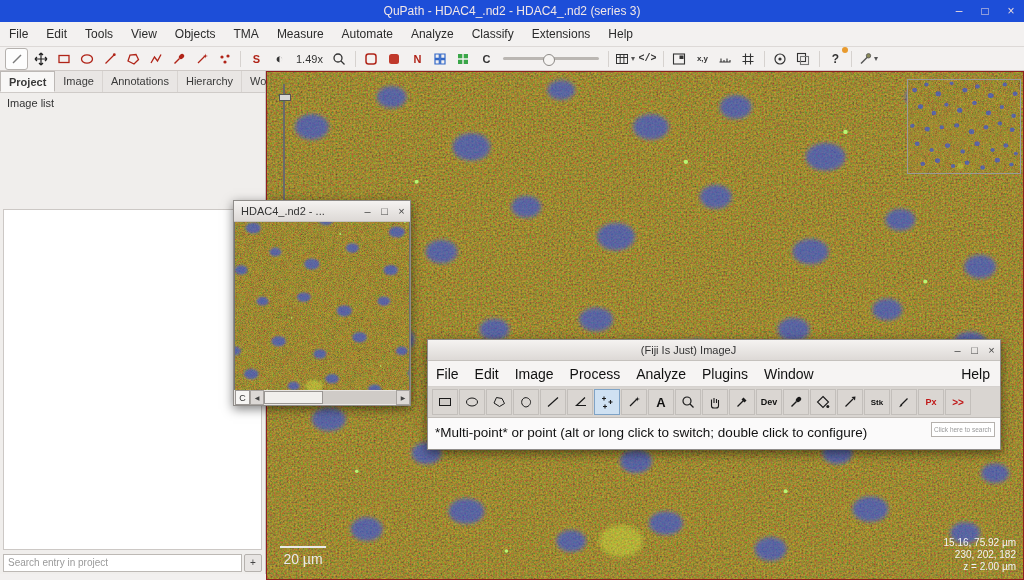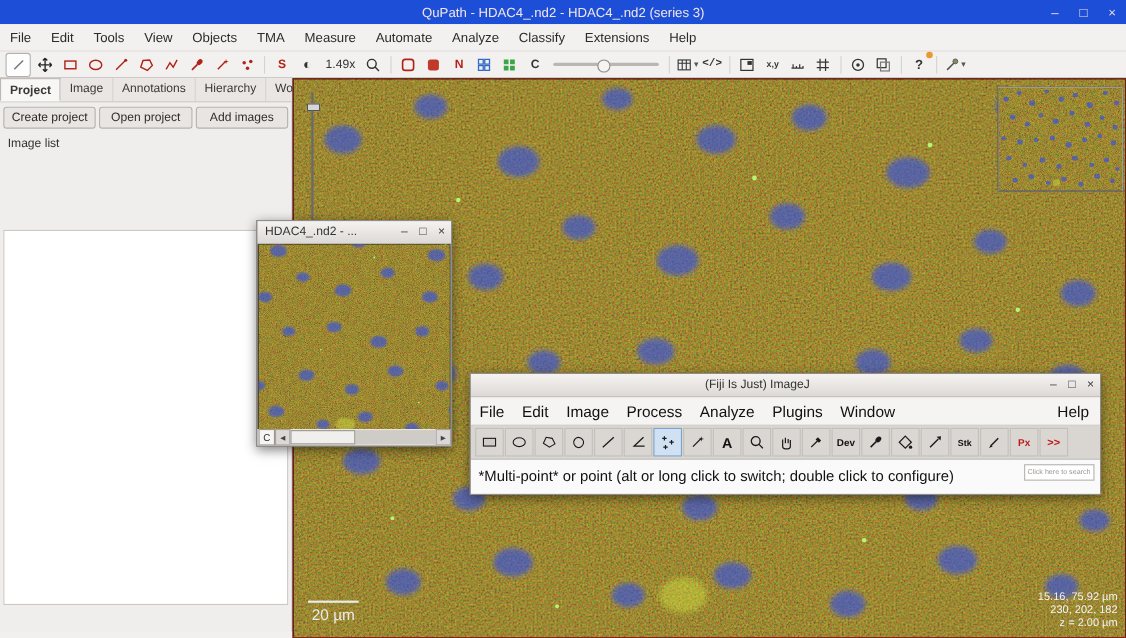--- a/index.html
+++ b/index.html
@@ -382,27 +382,26 @@
   <div class="main">
 
     <div class="left-panel">
       <div class="tabs">
         <span class="tab sel">Project</span>
         <span class="tab">Image</span>
         <span class="tab">Annotations</span>
         <span class="tab">Hierarchy</span>
         <span class="tab">Workflow</span>
       </div>
-      <div class="proj-buttons">
-        <span class="proj-btn">Create project</span>
-        <span class="proj-btn">Open project</span>
-        <span class="proj-btn">Add images</span>
-      </div>
       <div class="img-list-label">Image list</div>
       <div class="img-list"></div>
+      <div class="panel-bottom">
+        <input type="text" placeholder="Search entry in project" style="">
+        <span class="plus-btn">+</span>
+      </div>
     </div>
 
     <div class="viewer">
       <svg class="scene-svg" viewBox="0 0 758 508" preserveAspectRatio="none">
         <use href="#scene"></use>
       </svg>
       <div class="z-slider">
         <span class="ztrack"></span>
         <span class="zthumb"></span>
       </div>

